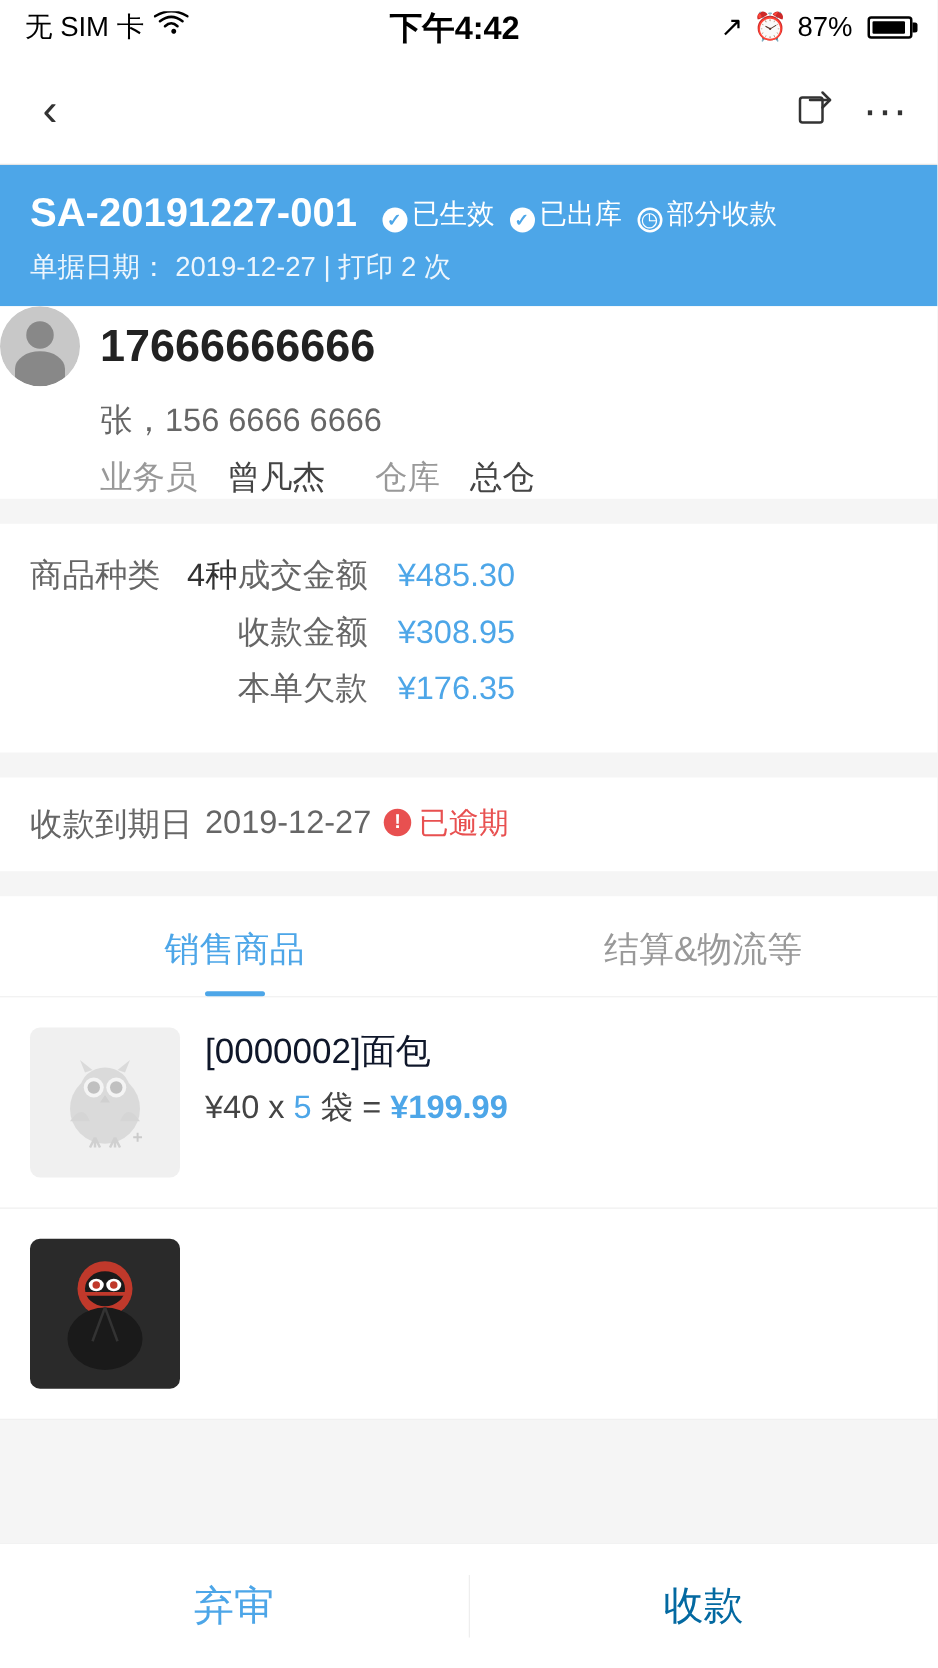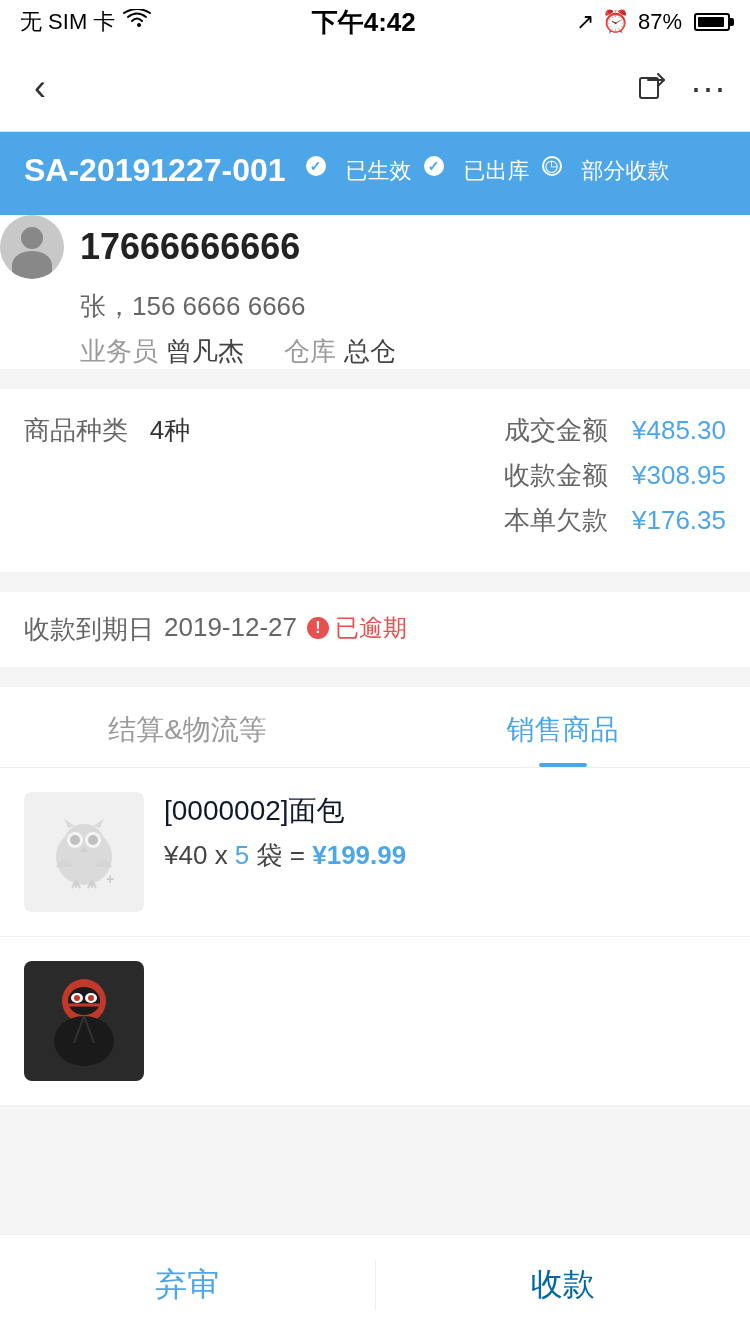--- a/index.html
+++ b/index.html
@@ -102,22 +102,22 @@
       font-weight: bold;
       color: #fff;
     }
     .status-tags {
       display: flex;
       align-items: center;
       gap: 12px;
     }
     .status-tag {
       display: flex;
-      align-items: flex-start;
-      gap: 20px;
+      align-items: flex-end;
+      gap: 4px;
       color: #fff;
       font-size: 22px;
     }
     .status-tag .check-icon {
       width: 20px; height: 20px;
       background: #fff;
       border-radius: 50%;
       display: flex;
       align-items: center;
       justify-content: center;
@@ -204,33 +204,32 @@
       padding-left: 80px;
     }
     .customer-meta {
       display: flex;
       gap: 40px;
       padding-left: 80px;
     }
     .meta-item {
       display: flex;
       align-items: center;
-      gap: 8px;
+      gap: 24px;
       font-size: 26px;
       color: #444;
     }
     .meta-label { color: #999; }
 
     
     .summary-section {
       background: #fff;
       padding: 24px;
       margin-bottom: 10px;
       display: flex;
-      justify-content: space-between;
       align-items: flex-start;
     }
     .summary-left .summary-item {
       font-size: 26px;
       color: #666;
       margin-bottom: 4px;
     }
     .summary-left .summary-value {
       font-size: 26px;
       color: #333;
@@ -452,20 +451,25 @@
       <div class="status-tag">
         <div class="check-icon"></div>
         <span>已出库</span>
       </div>
       <div class="status-tag">
         <div class="clock-icon"></div>
         <span>部分收款</span>
       </div>
     </div>
   </div>
+  <div class="header-date">
+    <span>单据日期：</span>
+    <span>2019-12-27</span>
+    <span>| 打印 2 次</span>
+  </div>
 </div>
 
 <div class="customer-section">
   <div class="customer-row">
     <div class="avatar">
       <div class="avatar-person"></div>
     </div>
     <span class="customer-name">17666666666</span>
   </div>
   <div class="customer-info">张，156 6666 6666</div>
@@ -515,25 +519,25 @@
   <div class="overdue-badge">
     <div class="overdue-dot">!</div>
     <span>已逾期</span>
   </div>
 </div>
 
 <div class="section-gap"></div>
 
 <div class="tabs-section">
   <div class="tabs-row">
+    <div class="tab-item active">
+      <span>销售商品</span>
+    </div>
     <div class="tab-item">
       <span>结算&amp;物流等</span>
-    </div>
-    <div class="tab-item active">
-      <span>销售商品</span>
     </div>
   </div>
 </div>
 
 <div class="products-section">
 
   <div class="product-item">
     <div class="product-img">
       <svg width="80" height="80" viewBox="0 0 80 80" class="owl-svg">
 

